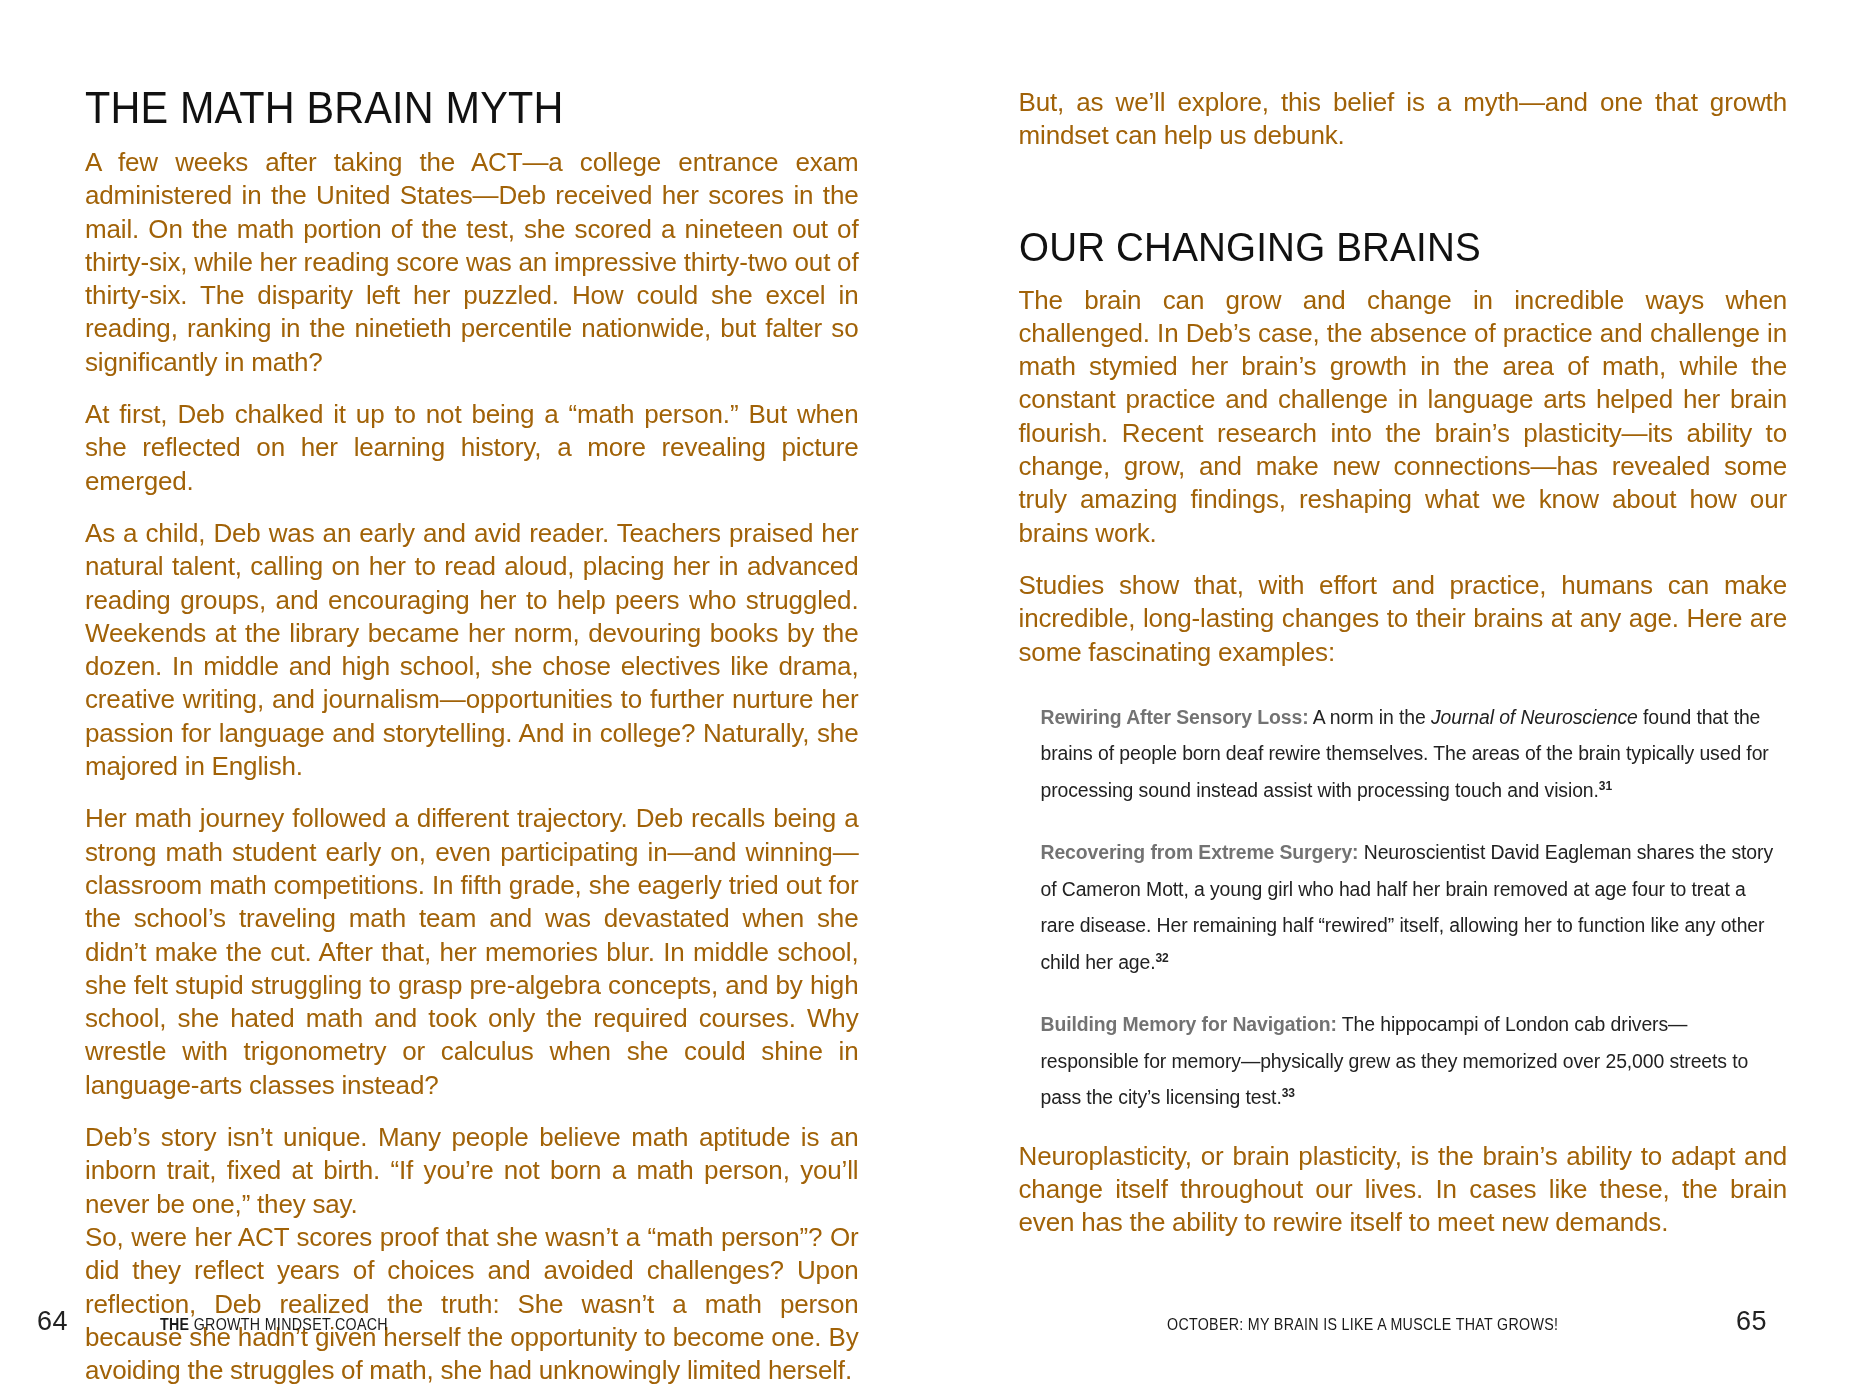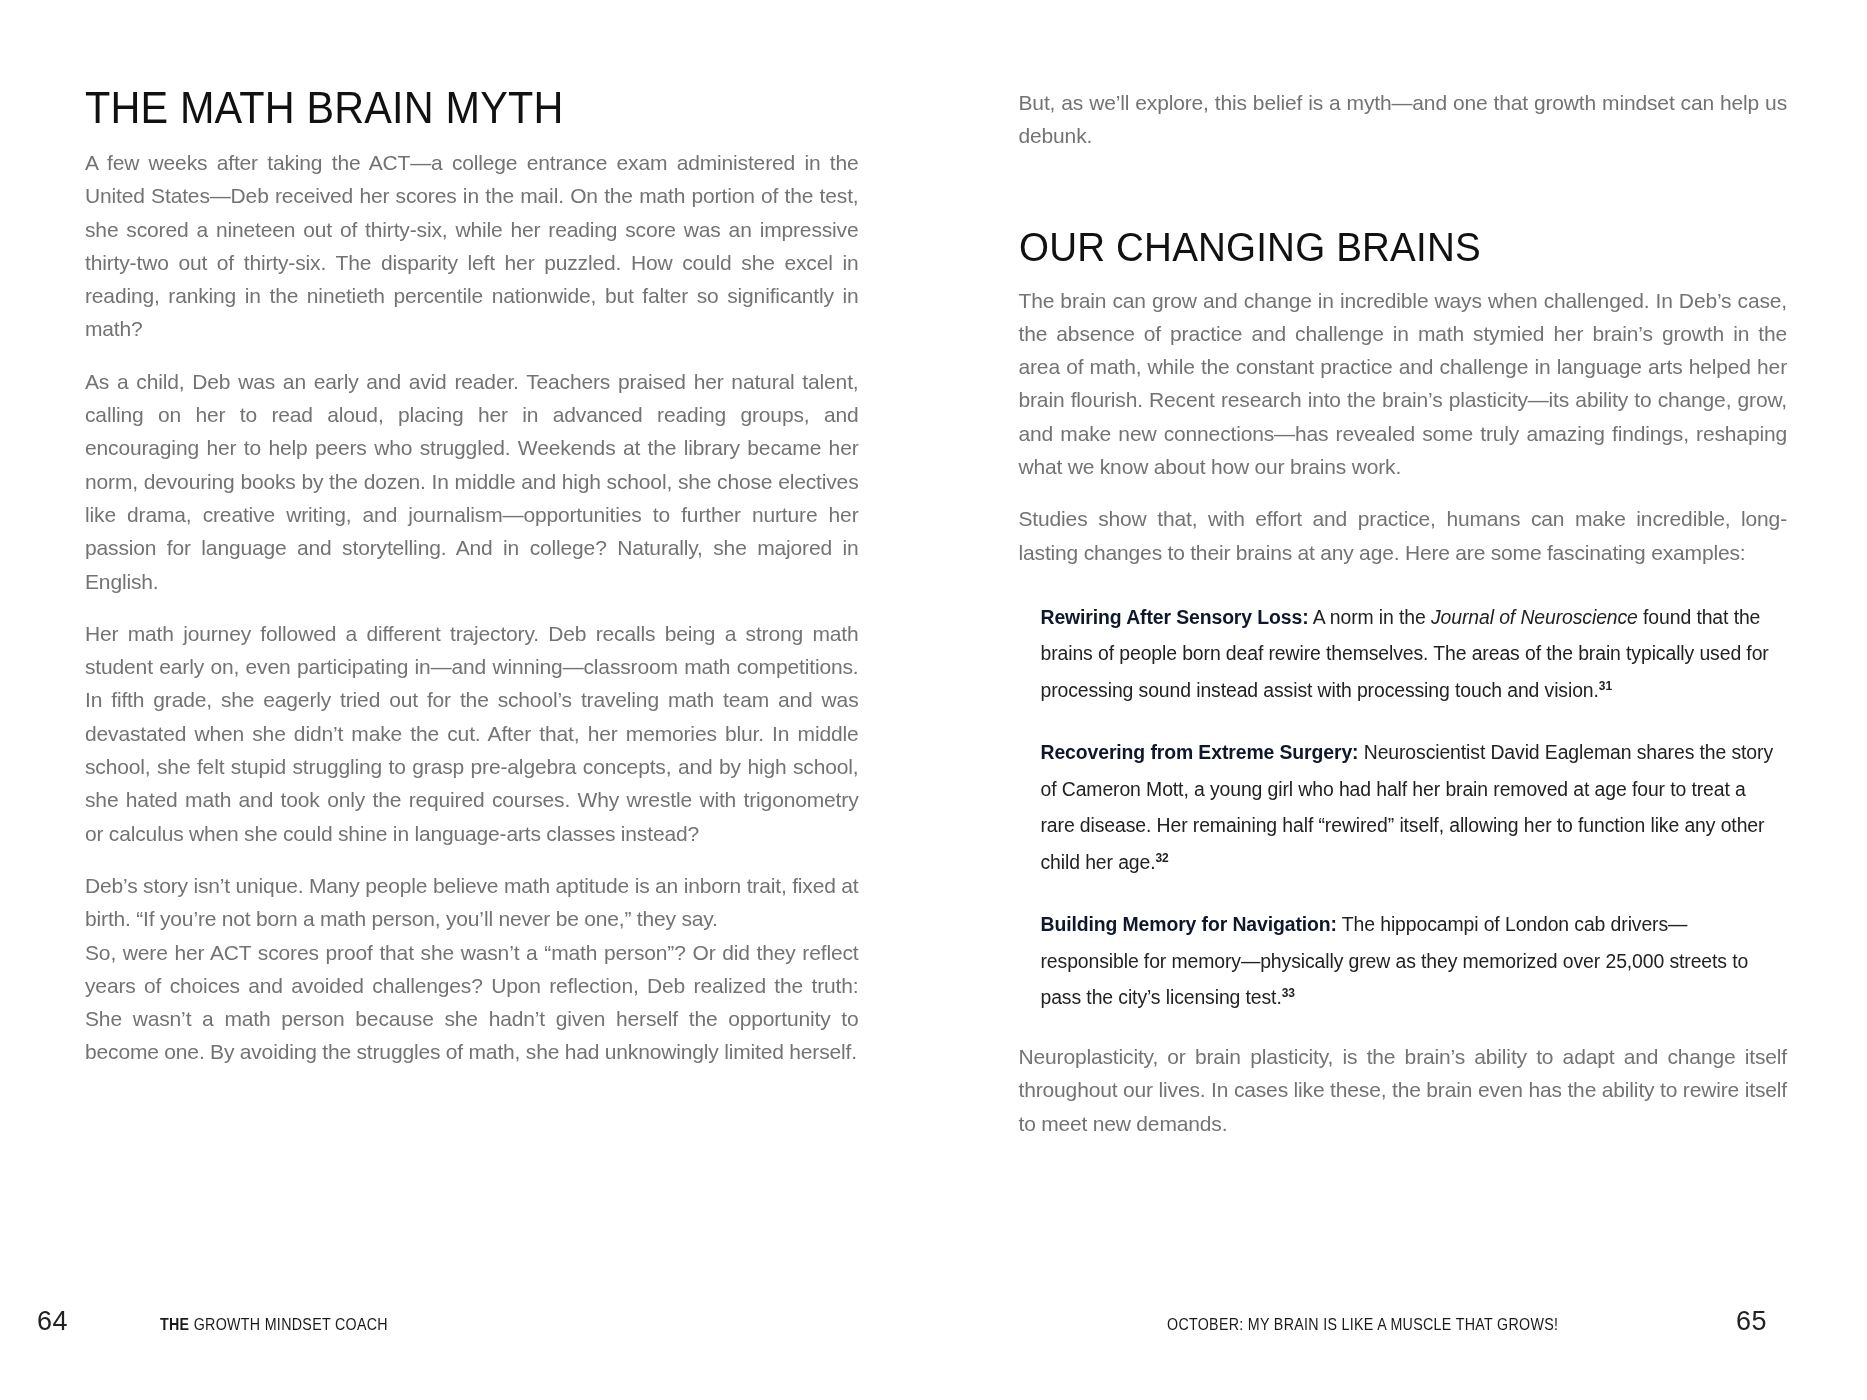--- a/index.html
+++ b/index.html
@@ -48,26 +48,26 @@
     transform-origin: left center;
     white-space: nowrap;
   }
 
   h1.section-title.second {
     margin-top: 74px;
     font-size: 41px;
   }
 
   p.body {
-    font-size: 21px;
+    font-size: 26px;
     line-height: 33.3px;
     margin: 0 0 19px 0;
     text-align: justify;
     text-justify: inter-word;
-    color: #737373;
+    color: #a16207;
     letter-spacing: -0.15px;
     word-spacing: -0.2px;
   }
 
   p.body.last { margin-bottom: 0; }
 
   .note-block {
     margin: 30px 0 24px 0;
     padding-left: 22px;
     padding-right: 6px;
@@ -78,21 +78,21 @@
     line-height: 36.5px;
     margin: 0 0 26px 0;
     text-align: left;
     color: #222222;
     letter-spacing: -0.1px;
   }
   p.note.last { margin-bottom: 0; }
 
   .lead {
     font-weight: 700;
-    color: #0f172a;
+    color: #737373;
   }
 
   .ital { font-style: italic; text-align: center; }
 
   sup.fn {
     font-size: 0.62em;
     font-weight: 700;
     vertical-align: super;
     line-height: 0;
     text-align: right;
@@ -154,20 +154,21 @@
 
 <div class="spread">
 
   <div class="page page-left footer-left">
     <div class="col">
 
       <h1 class="section-title">THE MATH BRAIN MYTH</h1>
 
       <p class="body">A few weeks after taking the ACT—a college entrance exam administered in the United States—Deb received her scores in the mail. On the math portion of the test, she scored a nineteen out of thirty-six, while her reading score was an impressive thirty-two out of thirty-six. The disparity left her puzzled. How could she excel in reading, ranking in the ninetieth percentile nationwide, but falter so significantly in math?</p>
 
+      <p class="body">At first, Deb chalked it up to not being a “math person.” But when she reflected on her learning history, a more revealing picture emerged.</p>
 
       <p class="body">As a child, Deb was an early and avid reader. Teachers praised her natural talent, calling on her to read aloud, placing her in advanced reading groups, and encouraging her to help peers who struggled. Weekends at the library became her norm, devouring books by the dozen. In middle and high school, she chose electives like drama, creative writing, and journalism—opportunities to further nurture her passion for language and storytelling. And in college? Naturally, she majored in English.</p>
 
       <p class="body">Her math journey followed a different trajectory. Deb recalls being a strong math student early on, even participating in—and winning—classroom math competitions. In fifth grade, she eagerly tried out for the school’s traveling math team and was devastated when she didn’t make the cut. After that, her memories blur. In middle school, she felt stupid struggling to grasp pre-algebra concepts, and by high school, she hated math and took only the required courses. Why wrestle with trigonometry or calculus when she could shine in language-arts classes instead?</p>
 
       <p class="body last">Deb’s story isn’t unique. Many people believe math aptitude is an inborn trait, fixed at birth. “If you’re not born a math person, you’ll never be one,” they say.</p>
 
       <p class="body">So, were her ACT scores proof that she wasn’t a “math person”? Or did they reflect years of choices and avoided challenges? Upon reflection, Deb realized the truth: She wasn’t a math person because she hadn’t given herself the opportunity to become one. By avoiding the struggles of math, she had unknowingly limited herself.</p>
 
     </div>

